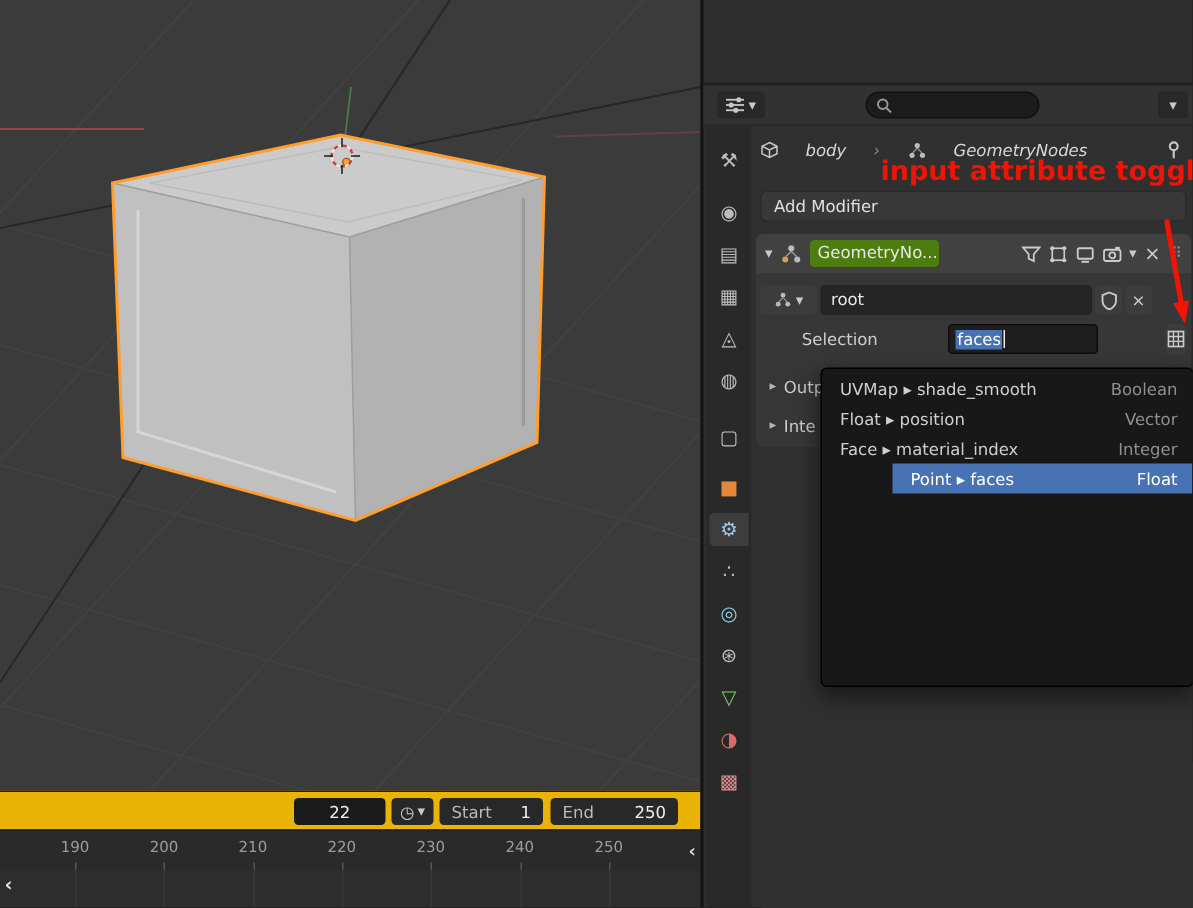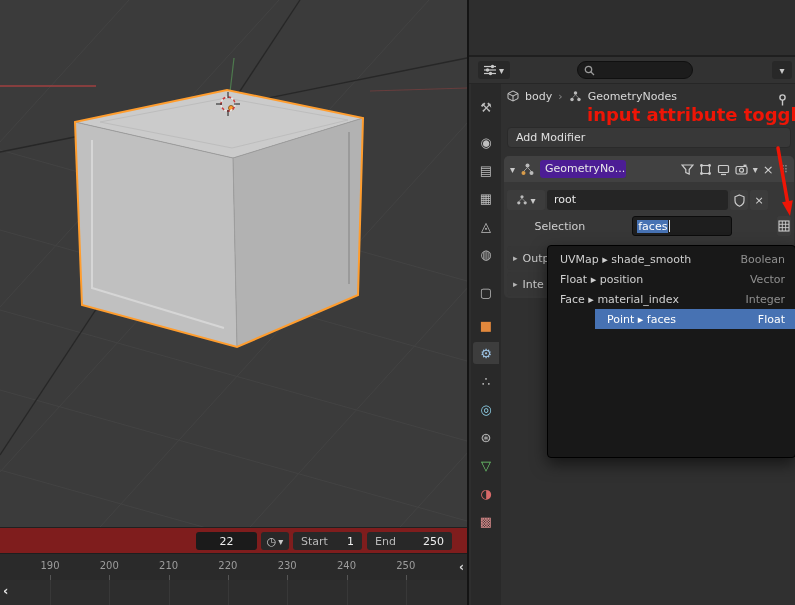--- a/index.html
+++ b/index.html
@@ -5,21 +5,21 @@
   * { margin:0; padding:0; box-sizing:border-box; }
   html,body { width:795px; height:605px; overflow:hidden; background:#1d1d1d;
               font-family:"DejaVu Sans", sans-serif; }
   #app { position:relative; width:795px; height:605px; font-size:11px; color:#d1d1d1; }
 
   
   #viewport { position:absolute; left:0; top:0; width:467px; height:527px; background:#3b3b3b; }
 
   
   #timeline-header { position:absolute; left:0; top:527px; width:467px; height:26px;
-                     background:#7f1d1d; border-top:1px solid #202020; }
+                     background:#eab308; border-top:1px solid #202020; }
   .tl-box { position:absolute; top:4px; height:18px; border-radius:3px; background:#282828;
             display:flex; align-items:center; justify-content:space-between; padding:0 8px;
             color:#b9b9b9; }
   .tl-box .val { color:#efefef; }
   #frame-box { left:196px; width:61px; background:#1b1b1b; justify-content:center; color:#efefef; }
   #clock-btn { left:261px; width:28px; justify-content:center; gap:2px; color:#c9c9c9; }
   #start-box { left:293px; width:69px; }
   #end-box   { left:367px; width:85px; }
   #ruler { position:absolute; left:0; top:553px; width:467px; height:27px;
            background:#2a2a2a; border-top:1px solid #1e1e1e; overflow:hidden; }
@@ -53,21 +53,21 @@
 
   #tab-strip { position:absolute; left:2px; top:84px; width:30px; height:521px; background:#292929; }
   .tab { position:absolute; left:2px; width:26px; height:22px; display:flex; align-items:center;
          justify-content:center; font-size:13px; cursor:pointer; border-radius:3px 0 0 3px; }
   .tab.active { background:#3d3d3d; }
 
   #props-content { position:absolute; left:32px; top:84px; width:296px; height:521px; background:#303030; }
 
   
   #breadcrumb { position:absolute; left:6px; top:6px; width:284px; height:20px;
-                display:flex; gap:6px; }
+                display:flex; align-items:center; gap:18px;font-style:italic; }
   #breadcrumb .crumb { color:#d8d8d8; }
   #breadcrumb .sep { color:#8a8a8a; }
   #pin-btn { position:absolute; right:2px; top:3px; cursor:pointer; }
 
   
   #annotation-text { position:absolute; left:86px; top:20px; z-index:70;
                      font-size:18px; font-weight:bold; color:#ee1506; white-space:nowrap;
                      pointer-events:none; }
   #annotation-arrow { position:absolute; left:233px; top:44px; z-index:70; pointer-events:none; }
 
@@ -75,21 +75,21 @@
   #add-modifier-btn { position:absolute; left:6px; top:43px; width:284px; height:21px;
                       background:#383838; border:1px solid #2a2a2a; border-radius:4px;
                       line-height:19px; padding-left:8px; color:#e0e0e0; cursor:pointer; }
 
   
   #modifier-panel { position:absolute; left:3px; top:72px; width:290px; height:142px;
                     background:#373737; border-radius:5px; }
   #modifier-header { height:26px; background:#414141; border-radius:5px 5px 0 0;
                      display:flex; align-items:center; padding:0 6px; gap:5px; }
   .chev { color:#c9c9c9; font-size:10px; }
-  #modifier-name-field { width:86px; height:18px; background:#4c1d95; border-radius:3px;
+  #modifier-name-field { width:86px; height:18px; background:#4d7c0f; border-radius:3px;
                          color:#e8e8e8; line-height:18px; padding:0 5px; overflow:hidden;
                          white-space:nowrap; }
   .hicon { display:flex; align-items:center; cursor:pointer; }
   #modifier-close { color:#cfcfcf; font-size:13px; cursor:pointer; }
   #drag-dots { color:#8a8a8a; font-size:10px; margin-left:2px; }
 
   .mod-row { position:absolute; left:3px; display:flex; align-items:center; }
   #nodegroup-row { top:34px; width:284px; gap:2px; }
   #browse-btn { width:38px; height:20px; background:#3c3c3c; border-radius:3px;
                 display:flex; align-items:center; justify-content:center; gap:2px; cursor:pointer; }

